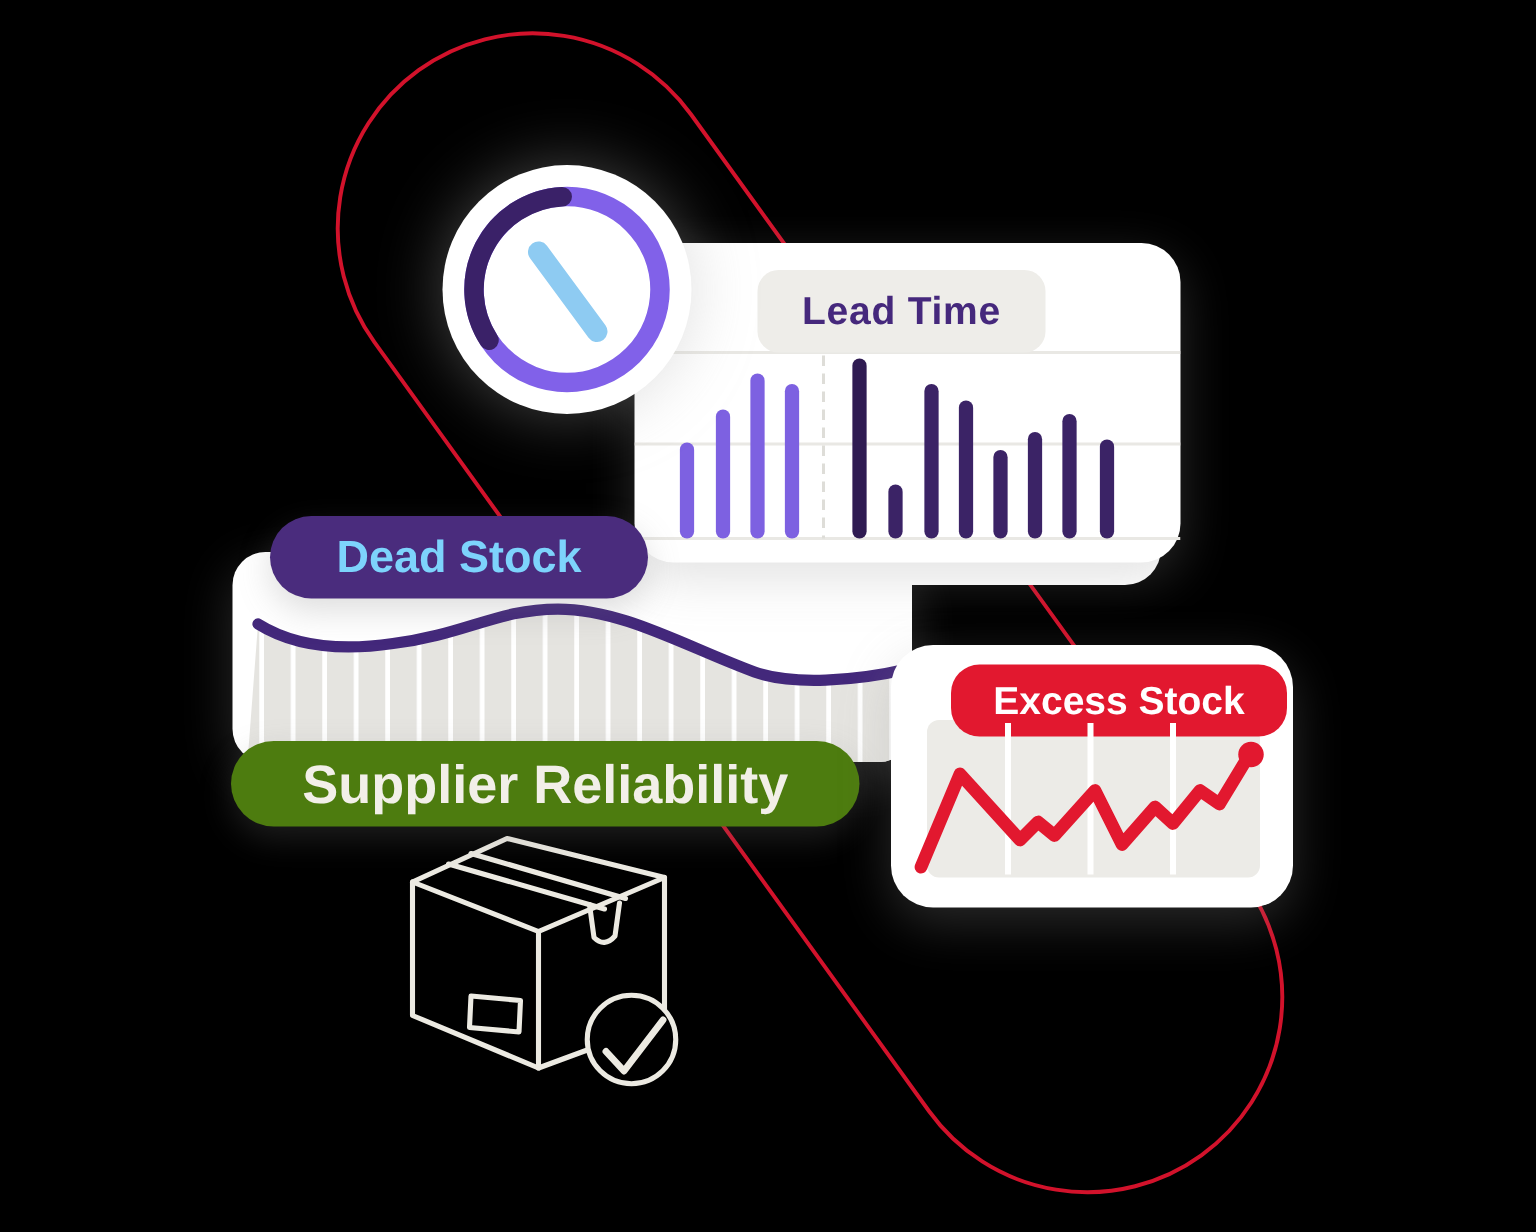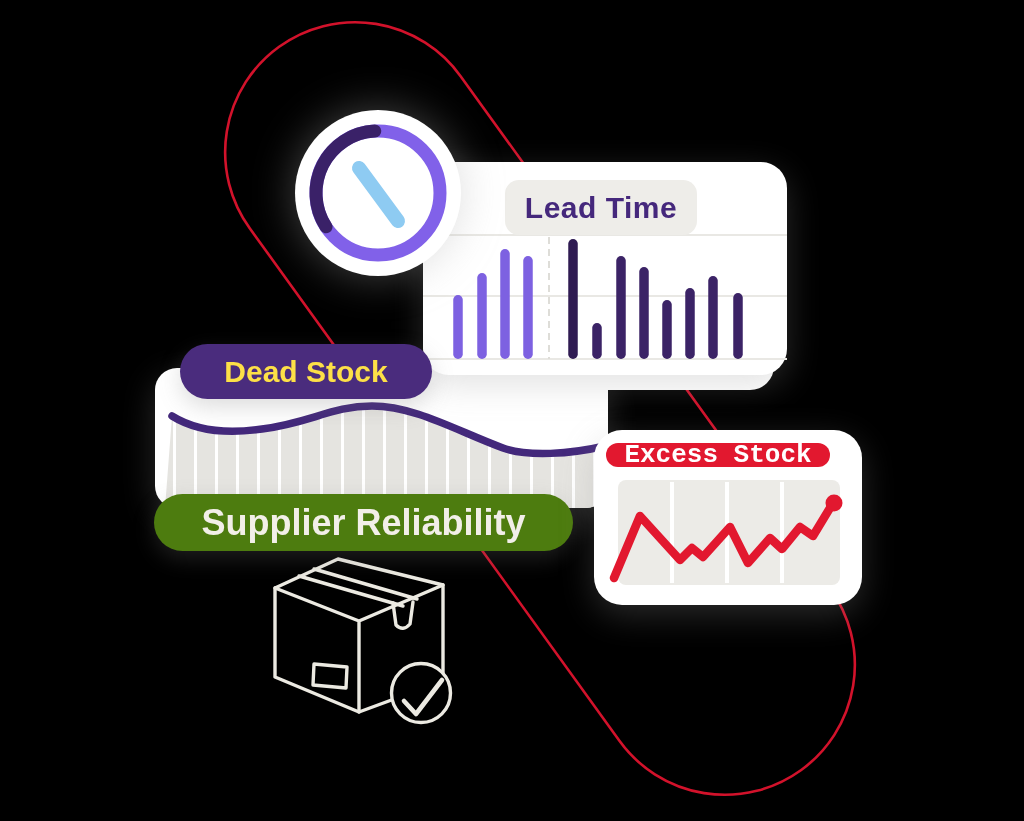--- a/index.html
+++ b/index.html
@@ -10,36 +10,36 @@
   .pill{display:flex;align-items:center;justify-content:center;font-weight:600;}
 
   #red-loop{left:0;top:0;width:1024px;height:821px;z-index:1;}
 
   #wave-card{left:155px;top:368px;width:453px;height:140px;border-radius:22px;z-index:2;}
   #wave-card svg{position:absolute;left:0;top:0;border-radius:22px;}
 
   #lead-backsheet{left:452px;top:175px;width:322px;height:215px;border-radius:24px;background:#fff;z-index:3;}
   #lead-card{left:423px;top:162px;width:364px;height:213px;border-radius:26px;z-index:4;}
   #lead-tab{left:82px;top:18px;width:192px;height:55px;border-radius:14px;background:#EEEDE9;
-            font-size:30px;letter-spacing:.5px;z-index:2;}
+            font-size:26px;letter-spacing:.5px;z-index:2;}
   #lead-chart{left:0;top:0;width:364px;height:213px;z-index:1;}
 
   #clock{left:295px;top:110px;width:166px;height:166px;z-index:5;}
   #clock-face{position:absolute;left:0;top:0;width:166px;height:166px;border-radius:50%;
               background:#fff;box-shadow:0 0 44px rgba(175,175,175,.4);}
   #clock svg{position:absolute;left:0;top:0;}
 
   #dead-badge{left:180px;top:344px;width:252px;height:55px;border-radius:27.5px;
               font-size:30px;z-index:6;box-shadow:0 8px 22px rgba(120,120,120,.25);}
   #supplier-badge{left:154px;top:494px;width:419px;height:57px;border-radius:28.5px;
               font-size:36px;z-index:6;box-shadow:0 8px 22px rgba(120,120,120,.25);}
 
   #excess-card{left:594px;top:430px;width:268px;height:175px;border-radius:28px;z-index:7;}
   #excess-panel{left:24px;top:50px;width:222px;height:105px;border-radius:8px;}
-  #excess-pill{left:12px;top:13px;width:224px;height:24px;border-radius:19px;font-size:26px;z-index:2;font-family:Liberation Mono, monospace;}
+  #excess-pill{left:40px;top:13px;width:224px;height:48px;border-radius:19px;font-size:26px;z-index:2;}
   #excess-chart{left:0;top:0;width:268px;height:175px;z-index:3;}
 
   #box-icon{left:258px;top:543px;width:212px;height:192px;z-index:5;}
 </style>
 </head>
 <body>
 
 <div id="stage">
 
   <svg id="red-loop" class="abs" viewBox="0 0 1024 821">
@@ -86,21 +86,21 @@
 
   <div id="clock" class="abs">
     <div id="clock-face"></div>
     <svg width="166" height="166" viewBox="0 0 166 166">
       <circle id="clock-ring" cx="83" cy="83" r="62" fill="none" stroke-width="13" stroke="#8161E9"></circle>
       <path id="clock-ring-dark" d="M 79.8,21.1 A 62 62 0 0 0 31,116.8" fill="none" stroke-width="13" stroke-linecap="round" stroke="#3A2168"></path>
       <line id="clock-hand" x1="64" y1="58" x2="103" y2="111" stroke-width="14" stroke-linecap="round" stroke="#8ECBF2"></line>
     </svg>
   </div>
 
-  <div id="dead-badge" class="abs pill" style="background: rgb(74, 44, 125); color: #fde047;">
+  <div id="dead-badge" class="abs pill" style="background: rgb(74, 44, 125); color: #7dd3fc;">
     <span>Dead Stock</span>
   </div>
 
   <div id="supplier-badge" class="abs pill" style="background: #4d7c0f; color: rgb(242, 239, 232);">
     <span>Supplier Reliability</span>
   </div>
 
   <div id="excess-card" class="abs card">
     <div id="excess-panel" class="abs" style="background: rgb(236, 235, 231);"></div>
     <svg id="excess-chart" class="abs" viewBox="0 0 268 175">

